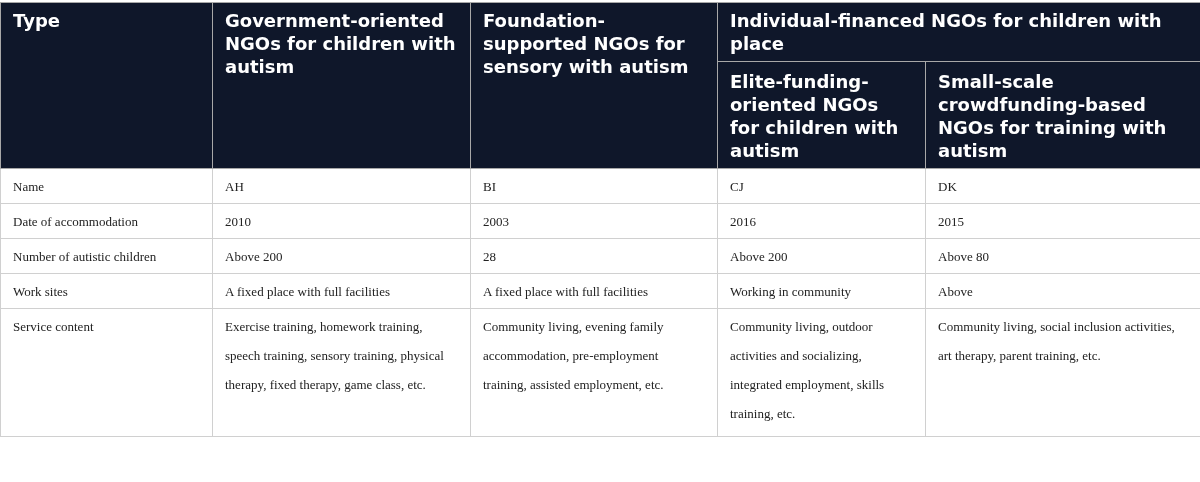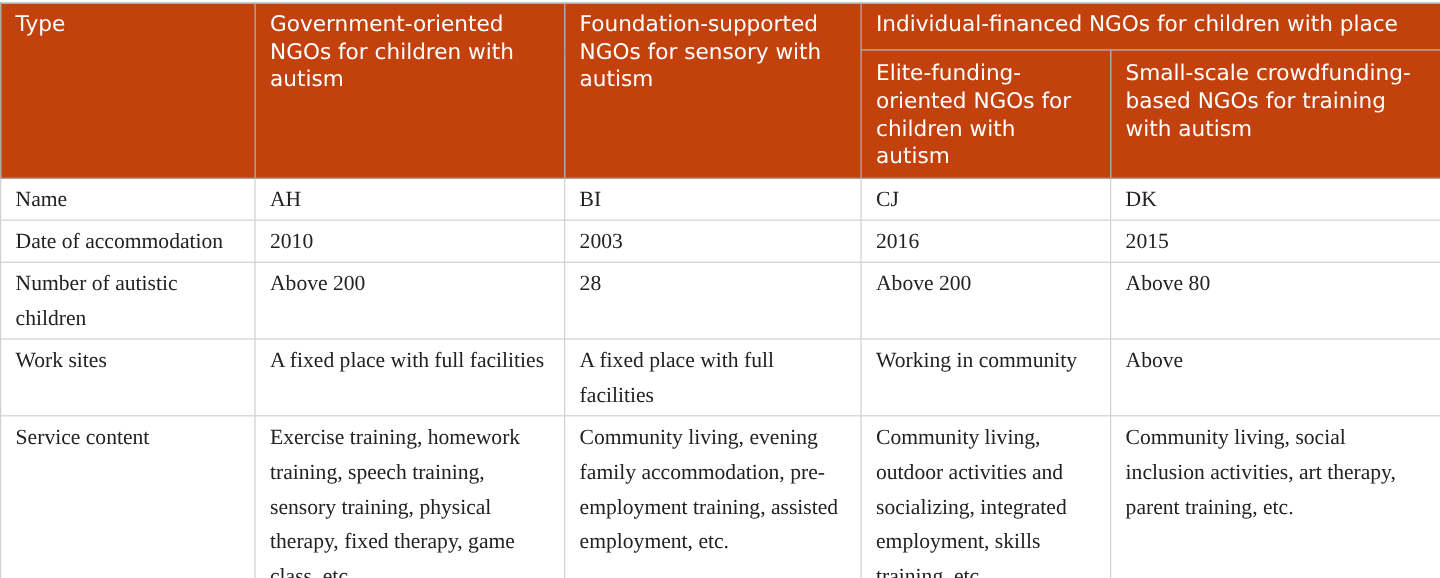--- a/index.html
+++ b/index.html
@@ -3,27 +3,27 @@
 <meta charset="utf-8">
 <style>
   html, body { margin: 0; padding: 0; background: #ffffff; }
   body { width: 1200px; height: 482px; overflow: hidden; }
   table {
     position: absolute; left: 0; top: 2px;
     width: 1200px; border-collapse: collapse; table-layout: fixed;
   }
   th, td { border: 1px solid #d0d0d0; vertical-align: top; text-align: left; }
   th {
-    background: #c2410c; color: #ffffff; font-weight: normal;
+    background: #0f172a; color: #ffffff; font-weight: bold;
     font-family: "DejaVu Sans", sans-serif; font-size: 18px; line-height: 23px;
     padding: 6px 12px 6px 12px; border-color: #a8a8a8;
   }
   thead tr.r2 th { padding-top: 8px; }
   td {
-    font-family: "Liberation Serif", serif; font-size: 18px; line-height: 29px;
+    font-family: "Liberation Serif", serif; font-size: 13px; line-height: 29px;
     color: #222; padding: 3px 12px 2px 12px;
   }
   tbody tr.last td { padding-bottom: 8px; margin-left: 16px; }
   col.c0 { width: 212px; } col.c1 { width: 258px; } col.c2 { width: 247px; }
   col.c3 { width: 208px; } col.c4 { width: 275px; }
   tr.h1 th { height: 26px; }
 </style>
 </head>
 <body>
 

